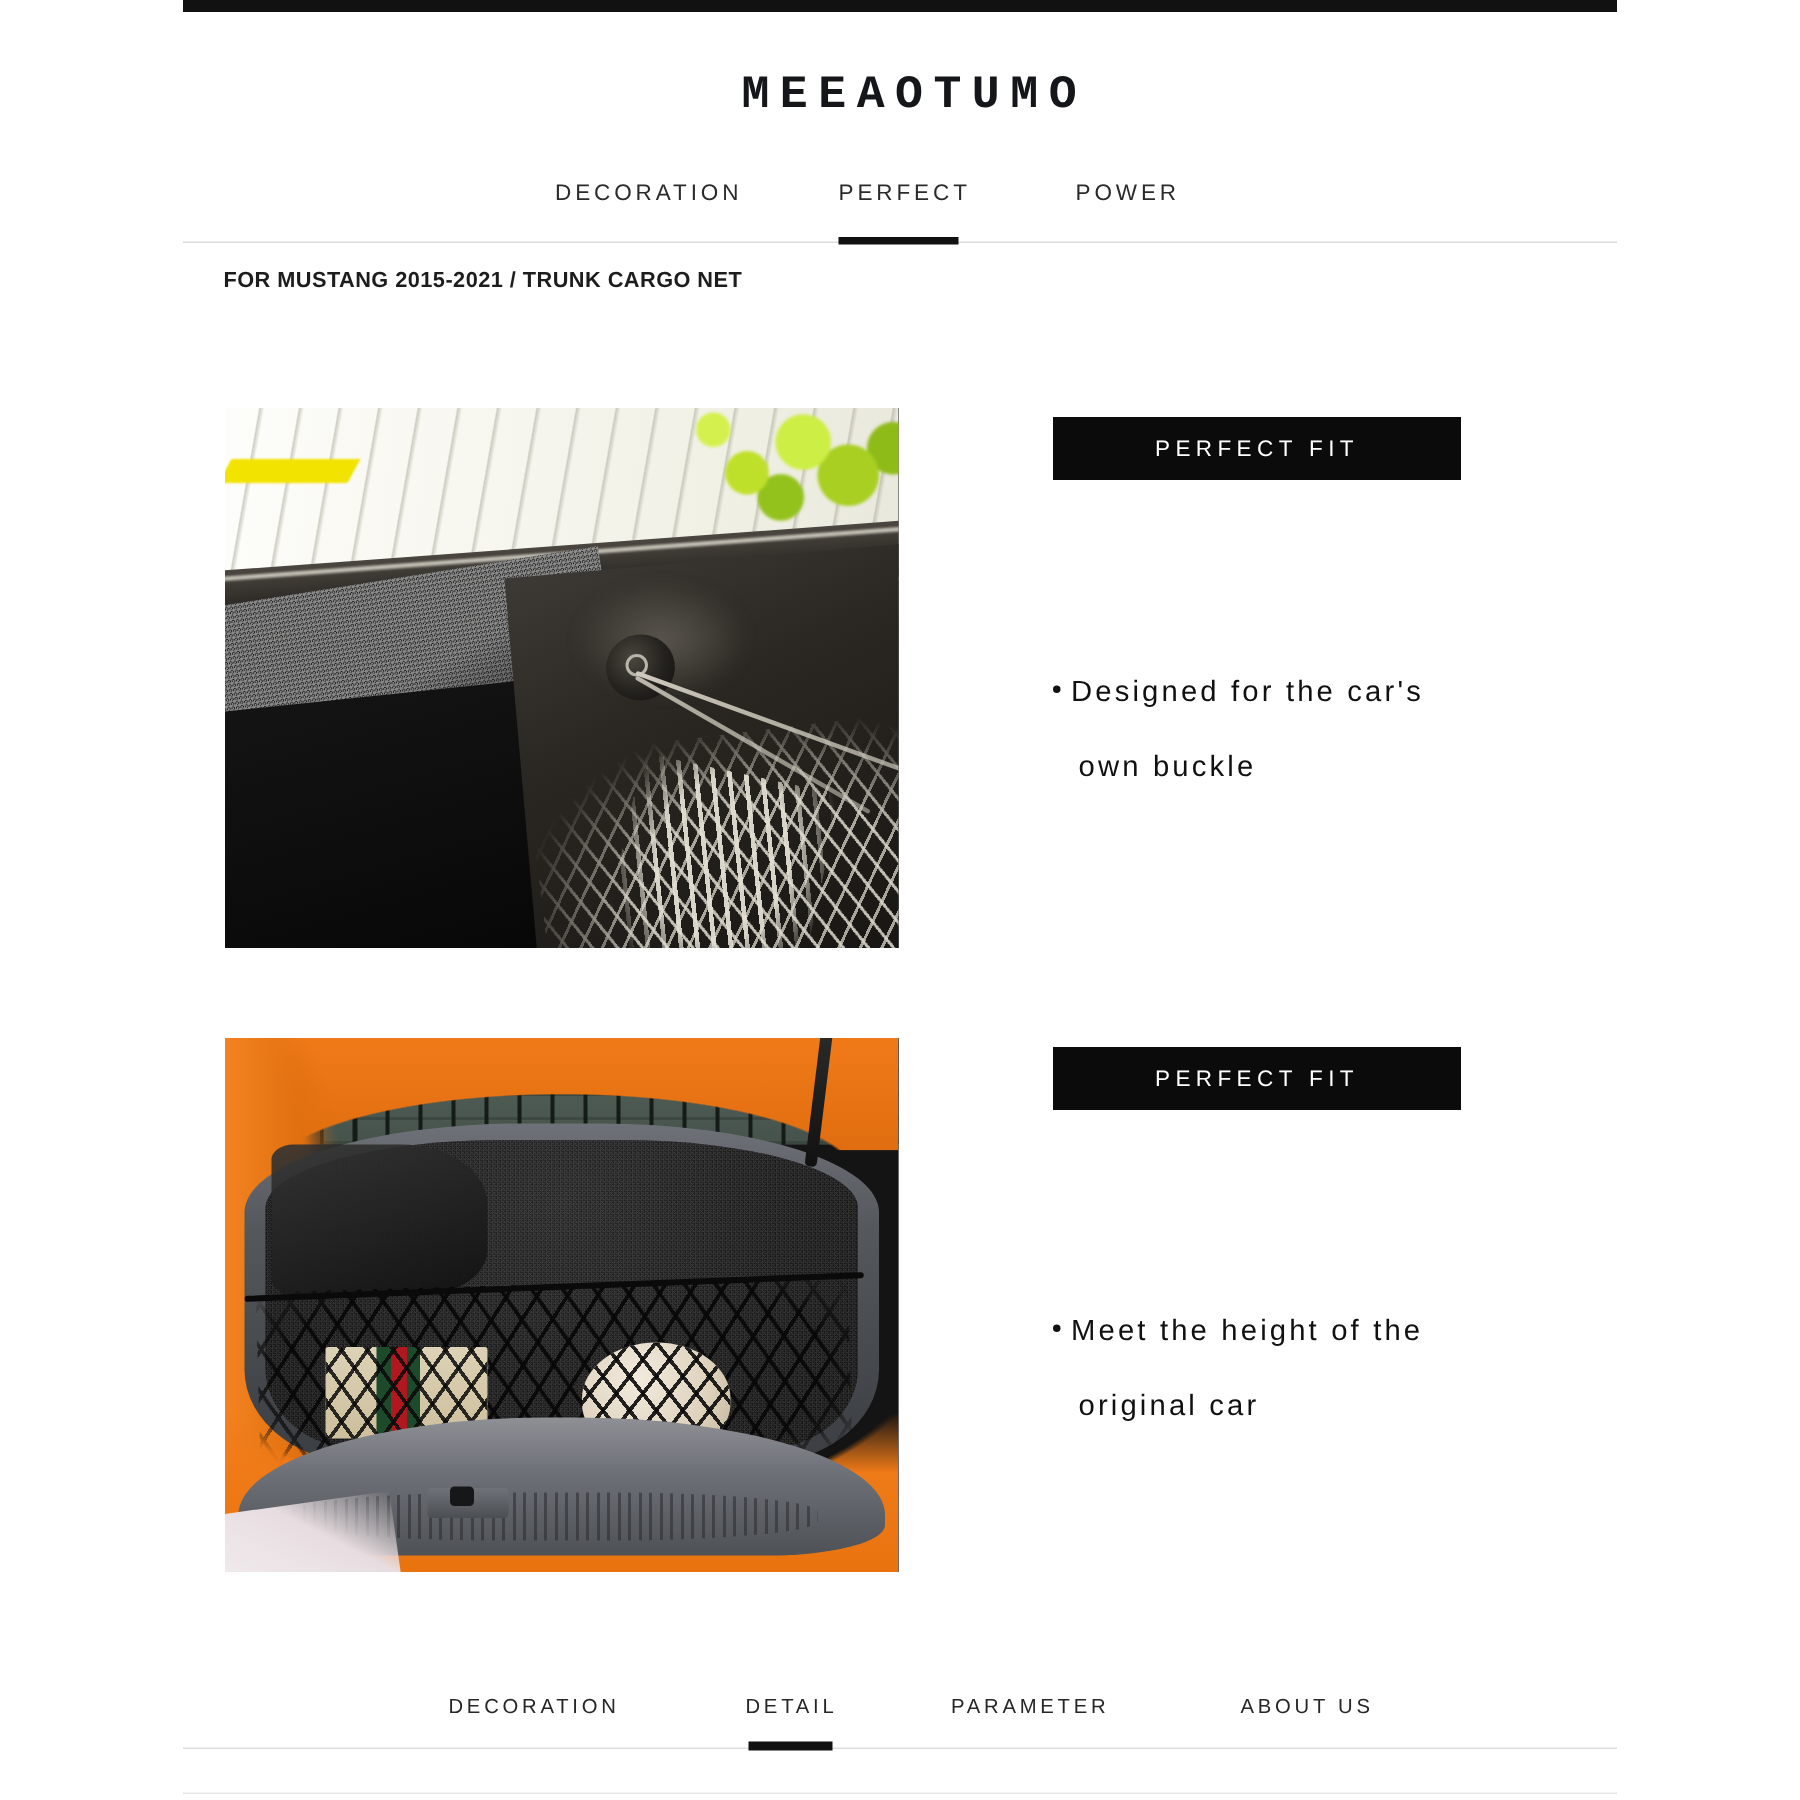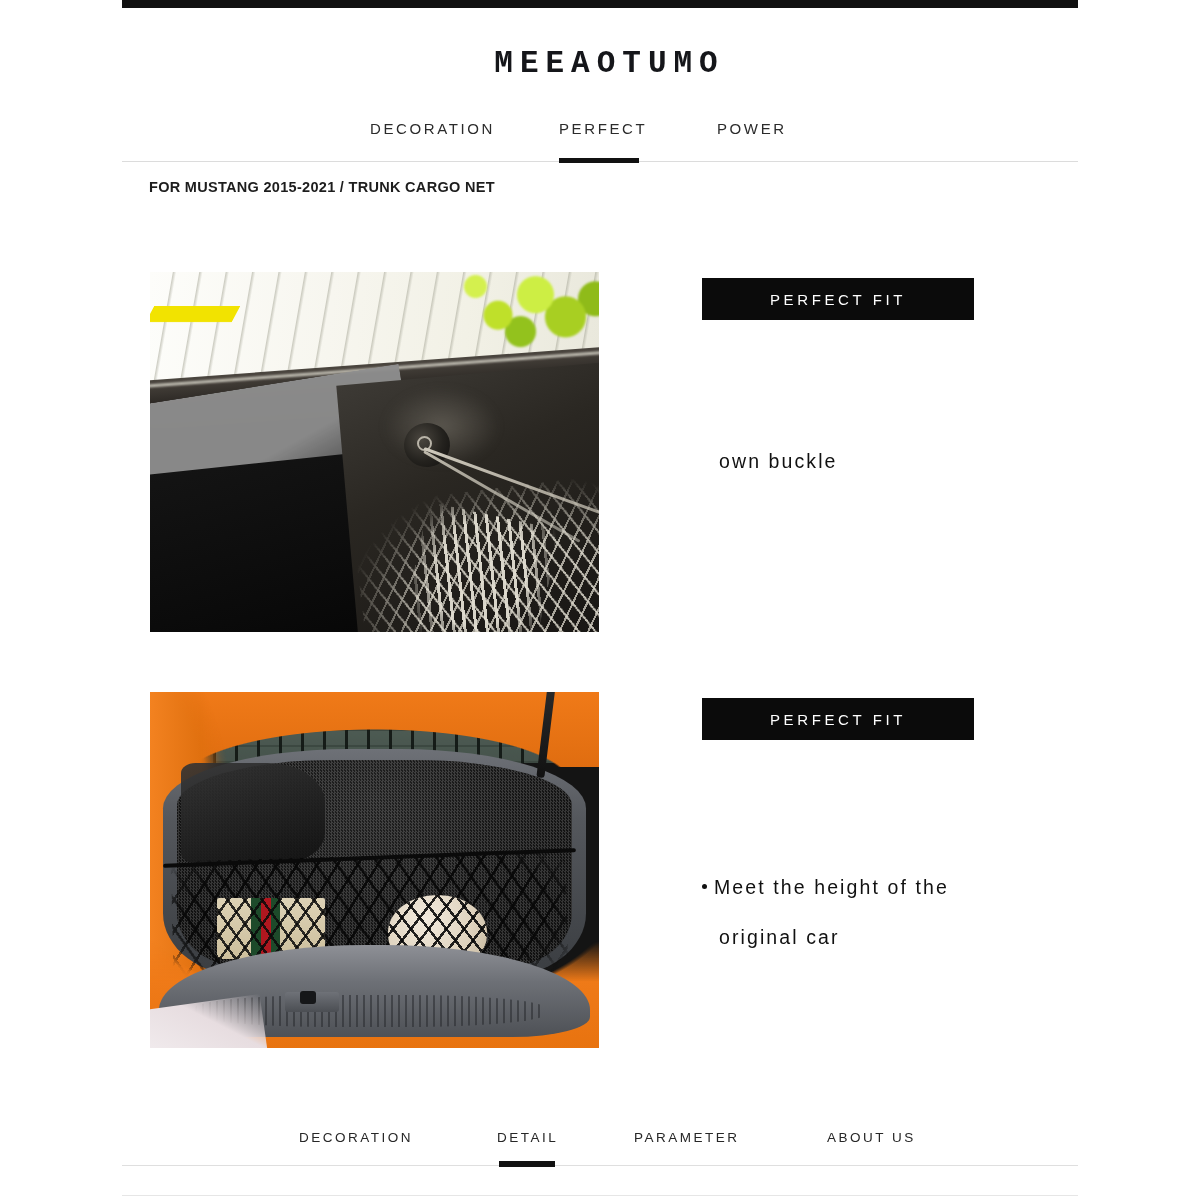--- a/index.html
+++ b/index.html
@@ -406,20 +406,23 @@
         <div class="p1-cable"></div>
         <div class="p1-cable2"></div>
         <div class="p1-mesh"></div>
         <div class="p1-mesh2"></div>
       </div>
     </div>
 
     <div class="right-col">
       <div class="badge">PERFECT FIT</div>
       <div class="bullet-block b1">
+        <div class="bullet-line">
+          <span class="dot"></span><span>Designed for the car's</span>
+        </div>
         <div class="bullet-line indent">own buckle</div>
       </div>
     </div>
   </div>
 
   <div class="row row-2">
 
     <div class="photo-frame">
       <div class="p2">
         <div class="p2-glassbg"></div>

